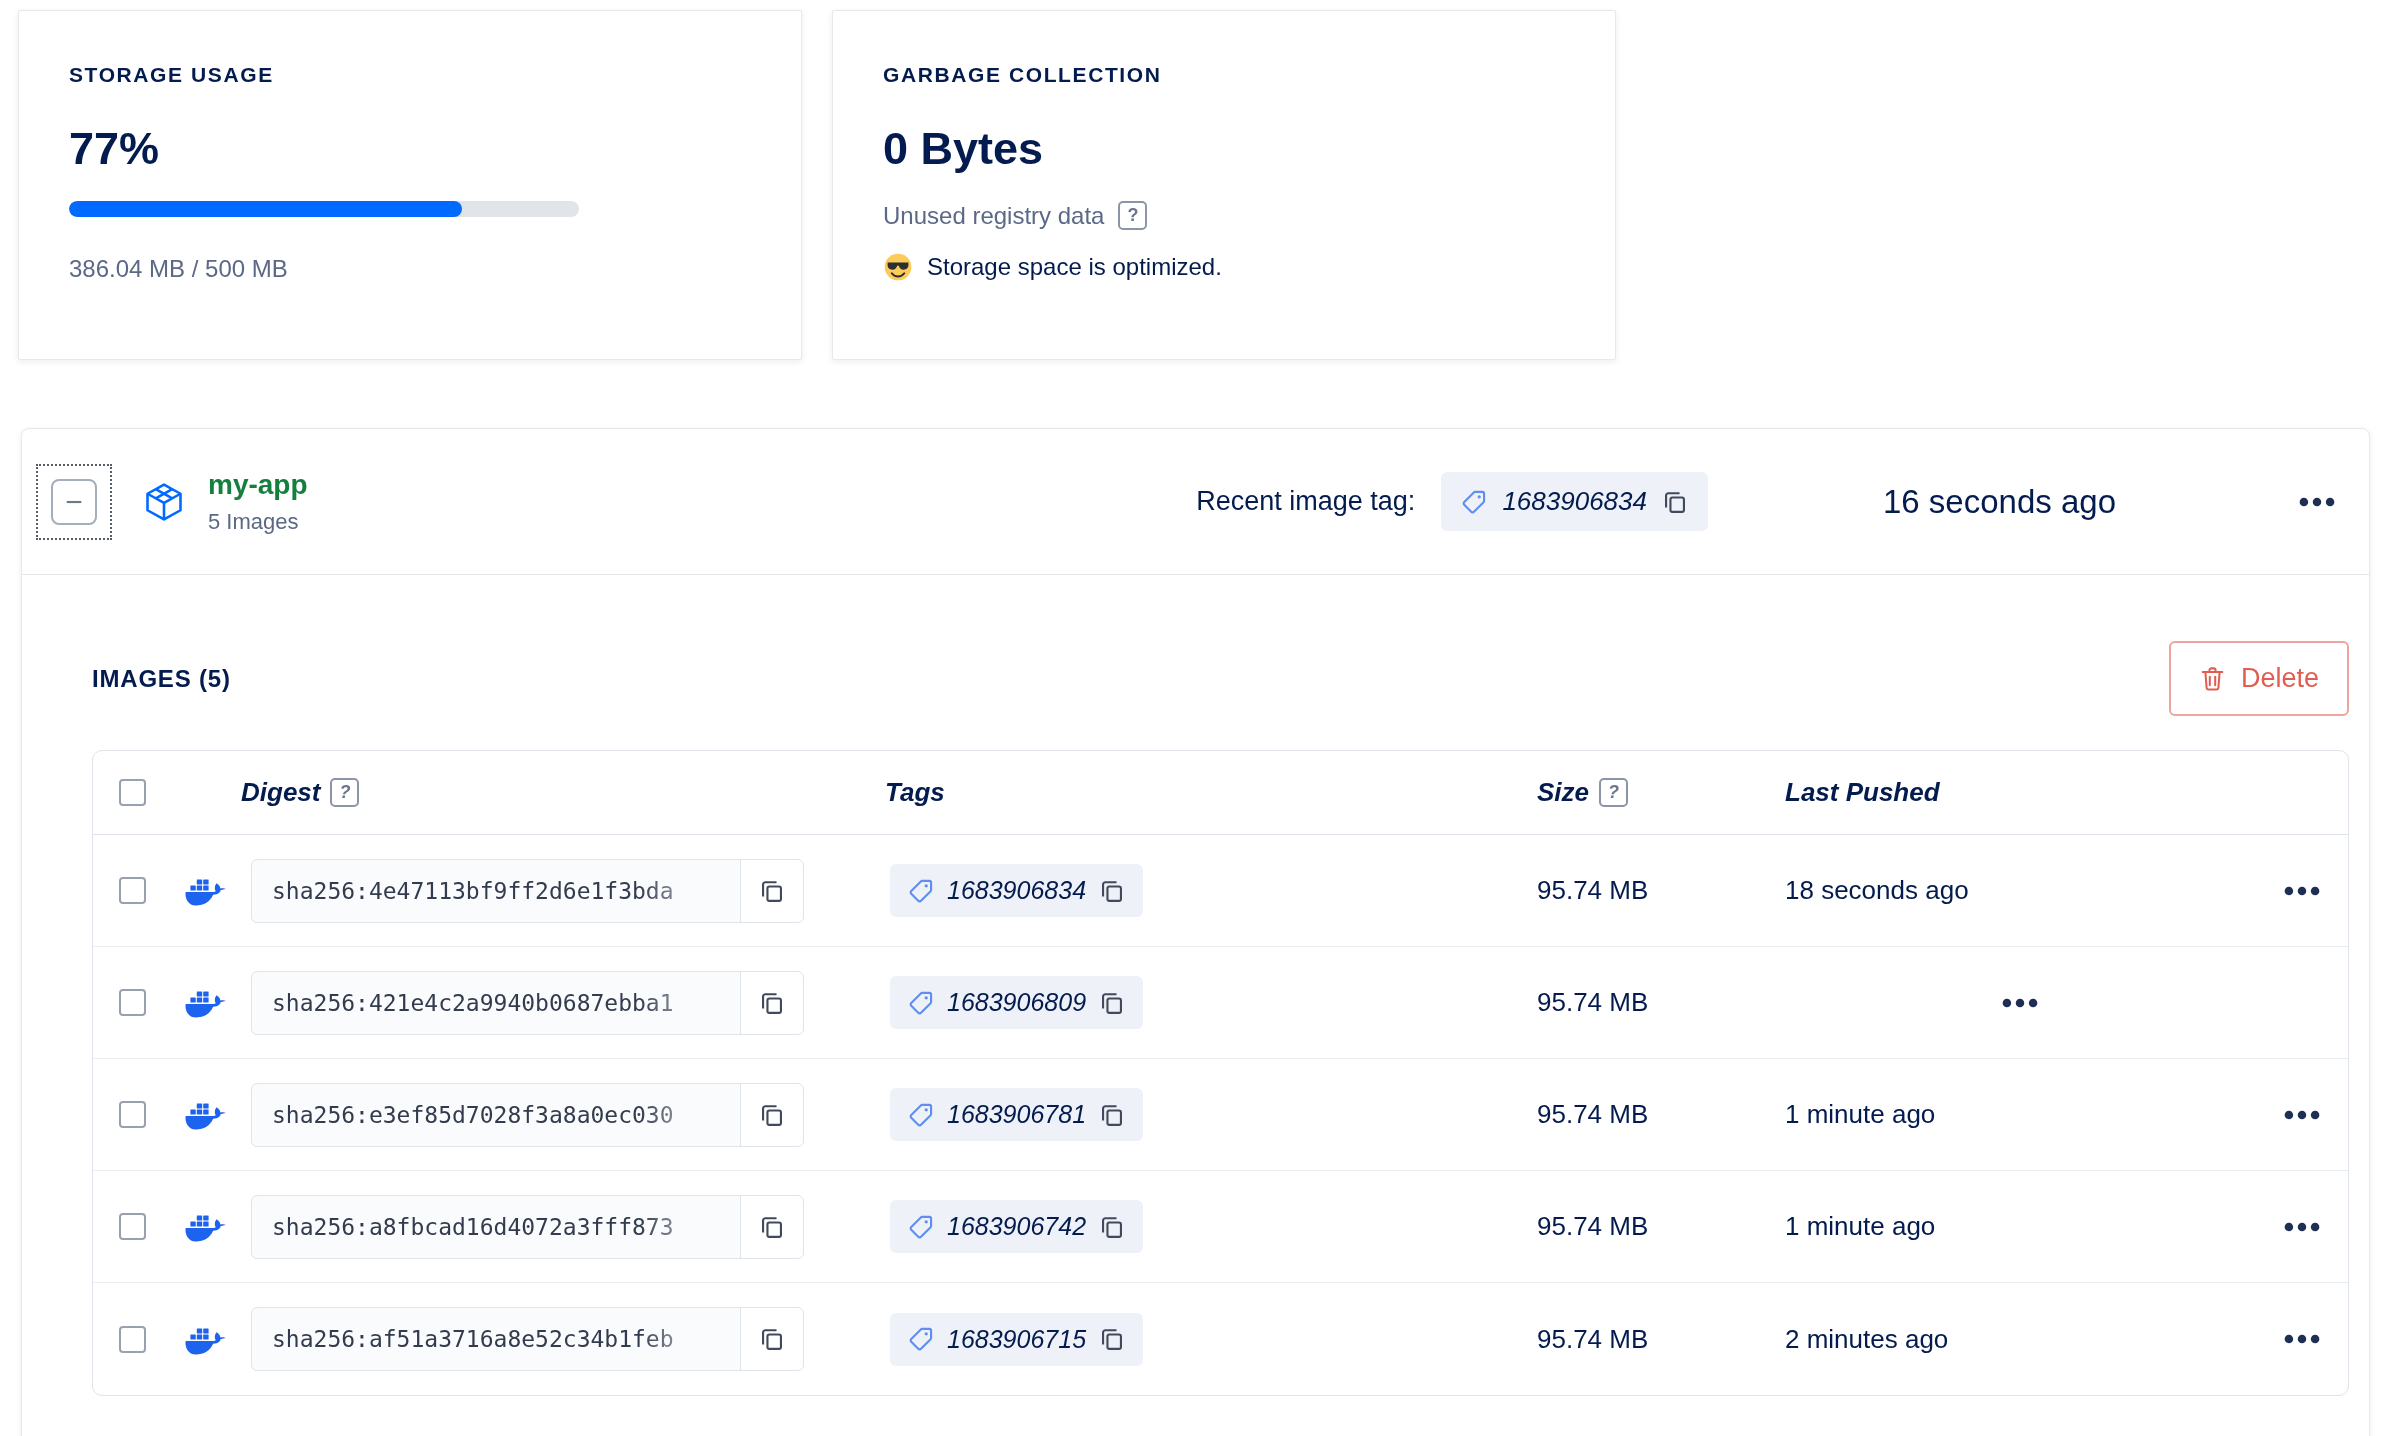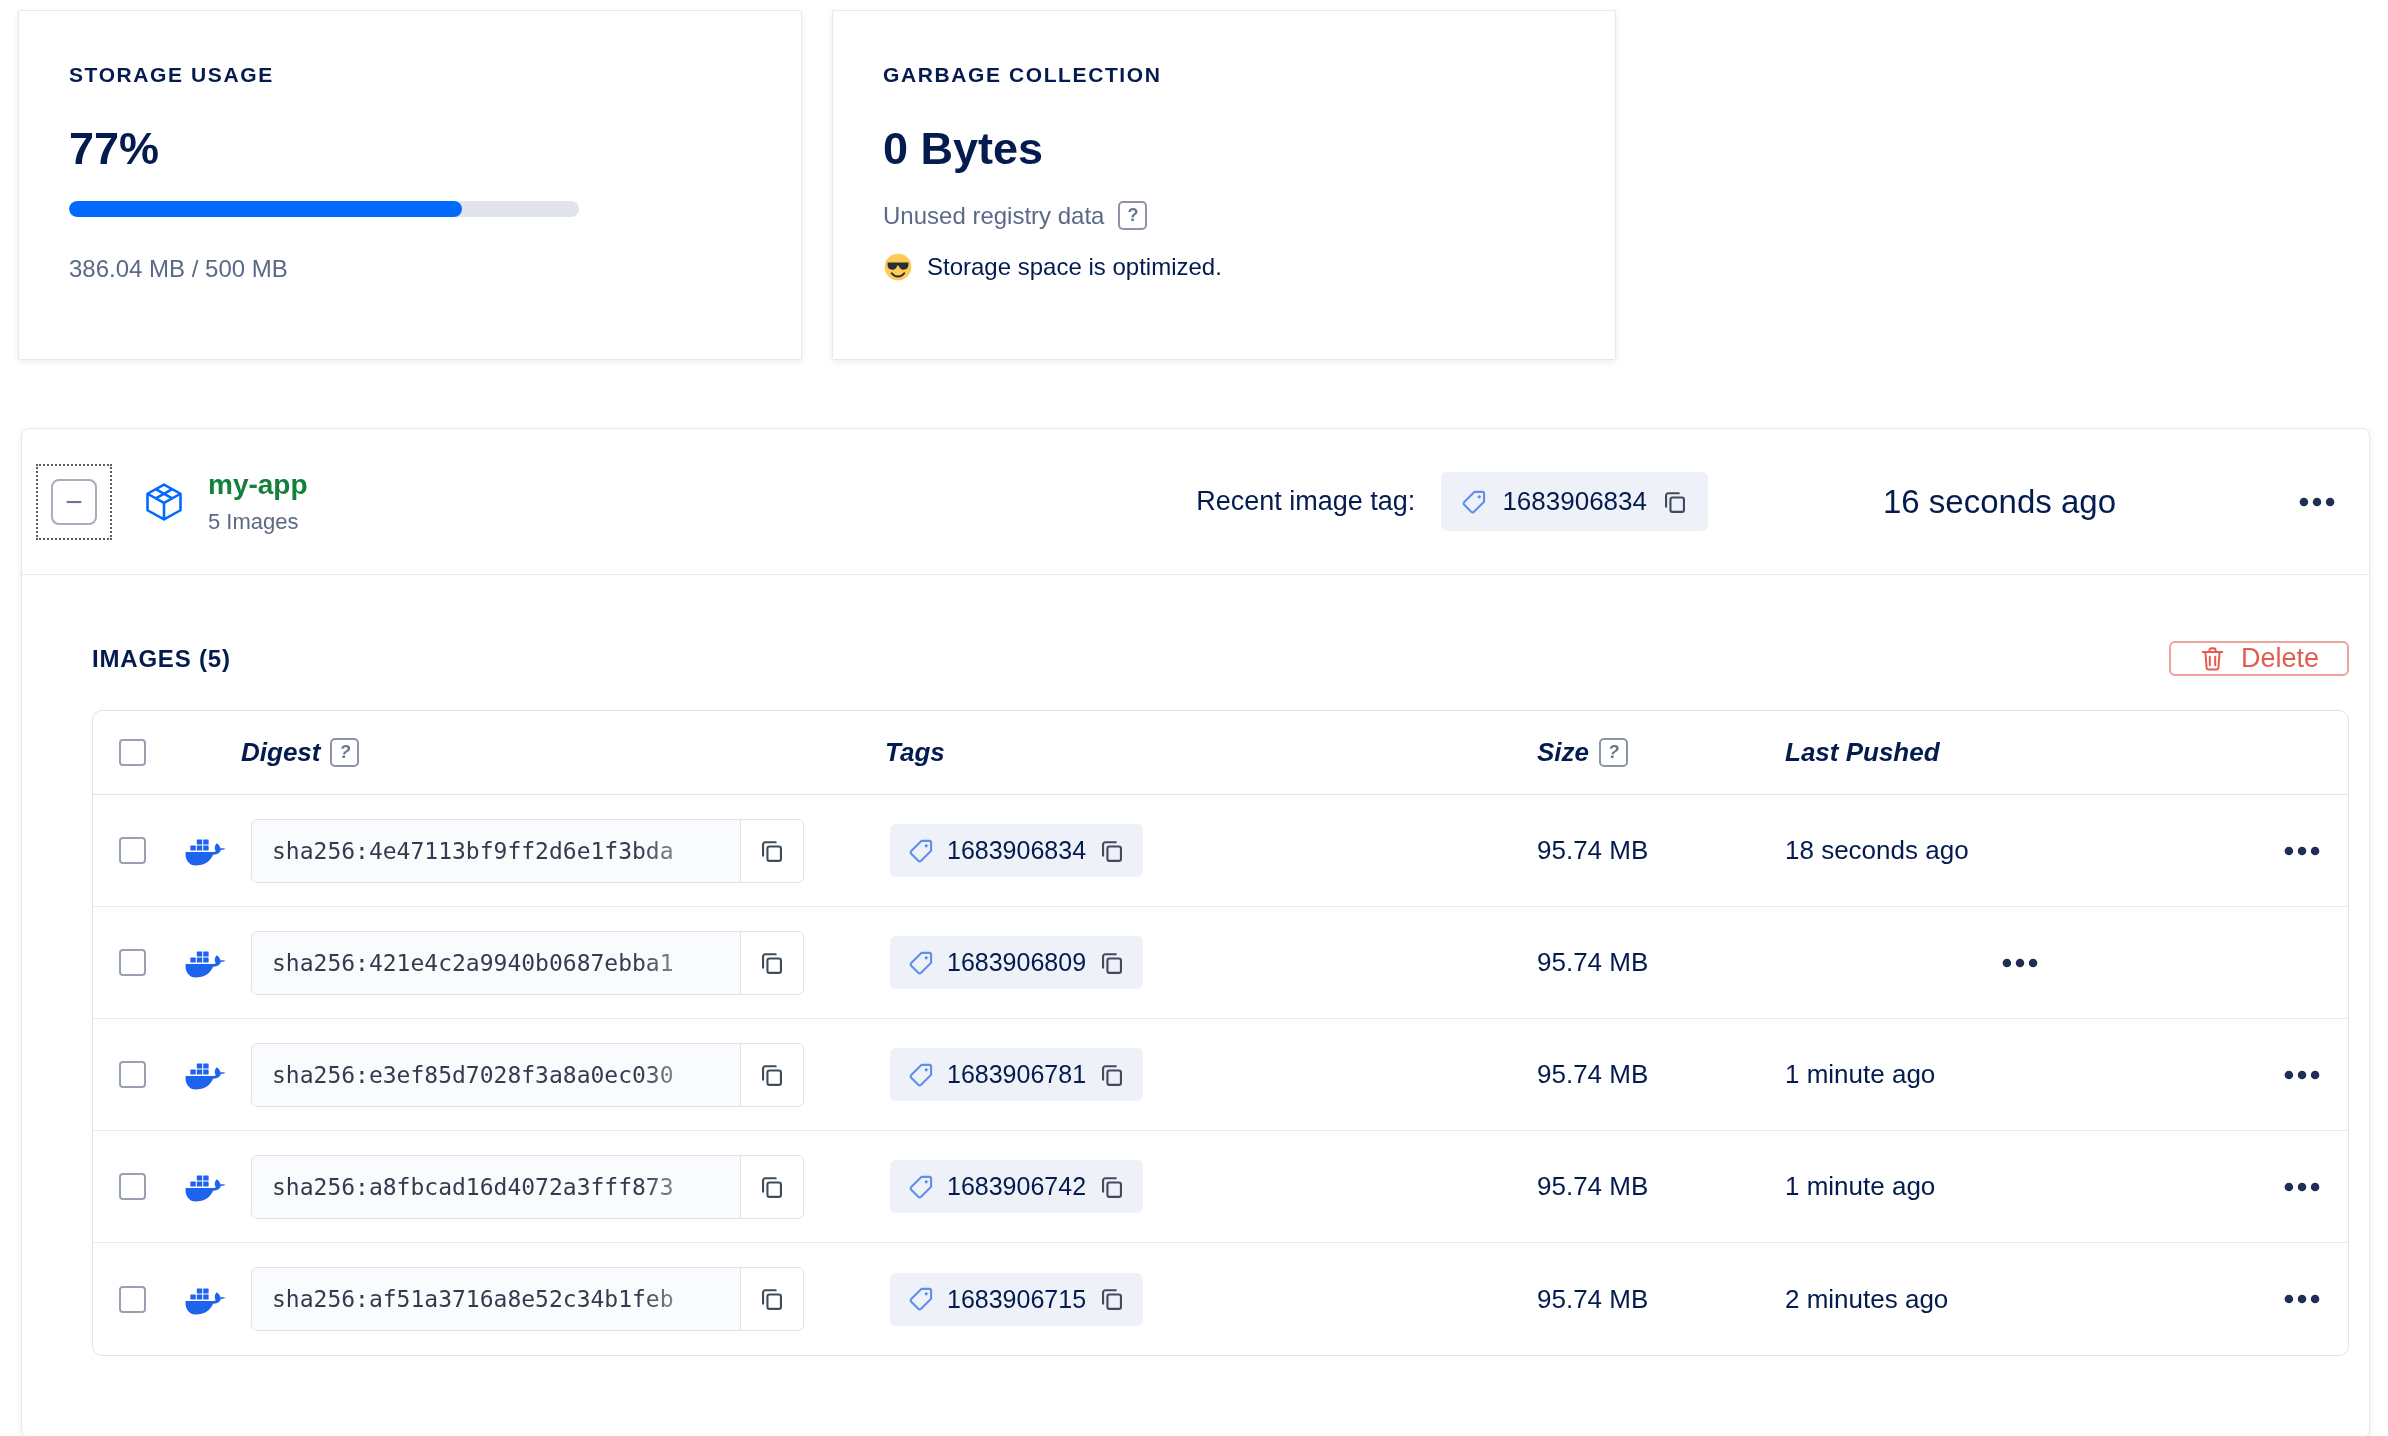--- a/index.html
+++ b/index.html
@@ -49,35 +49,35 @@
   }
   .repo-cube { margin-left:30px; }
   .repo-names { margin-left:22px; }
   .repo-name { font-size:28px; font-weight:bold; color:#15803d; }
   .repo-sub { font-size:22px; color:#5b6987; margin-top:8px; }
   .repo-right { margin-left:auto; display:flex; align-items:center; }
   .recent-label { font-size:27px; color:#031b4e; }
   .tag-badge {
     display:inline-flex; align-items:center; gap:15px;
     background:#eef1f7; border-radius:6px; padding:14px 20px;
-    font-size:26px; color:#031b4e;
+    font-size:26px; color:#031b4e;font-style:italic;
   }
   .repo-right .tag-badge { margin-left:26px; }
   .repo-time { font-size:33px; color:#031b4e; margin-left:175px; }
   .menu-btn { background:none; border:none; padding:8px; color:#1f2f54; }
   .repo-right .menu-btn { margin-left:175px; }
   .dots { width:36px; height:10px; fill:currentColor; }
 
   
   .images-section { padding:66px 20px 60px 70px; }
   .section-head { display:flex; justify-content:space-between; align-items:center; margin-bottom:34px; }
   .images-title { font-size:24px; font-weight:bold; letter-spacing:0.8px; color:#031b4e; }
   .delete-btn {
     display:inline-flex; align-items:center; gap:15px;
-    padding:0 28px; background:#fff;
+    padding:20px 28px; background:#fff;
     border:2px solid #eda49d; border-radius:6px;
     color:#e25d50; font-size:27px;
   }
   .delete-btn .ic { width:27px; height:27px; }
 
   .images-table { border:1px solid #dfe3ea; border-radius:10px; overflow:hidden; background:#fff; }
   .grid-cols { display:grid; grid-template-columns:78px 70px 644px 630px 270px 470px 1fr; align-items:center; }
   .t-head { height:84px; border-bottom:1px solid #dfe3ea; font-weight:bold; font-size:26px; color:#031b4e; }
   .trow { height:112px; border-bottom:1px solid #e9edf2; }
   .trow:last-child { border-bottom:none; }

